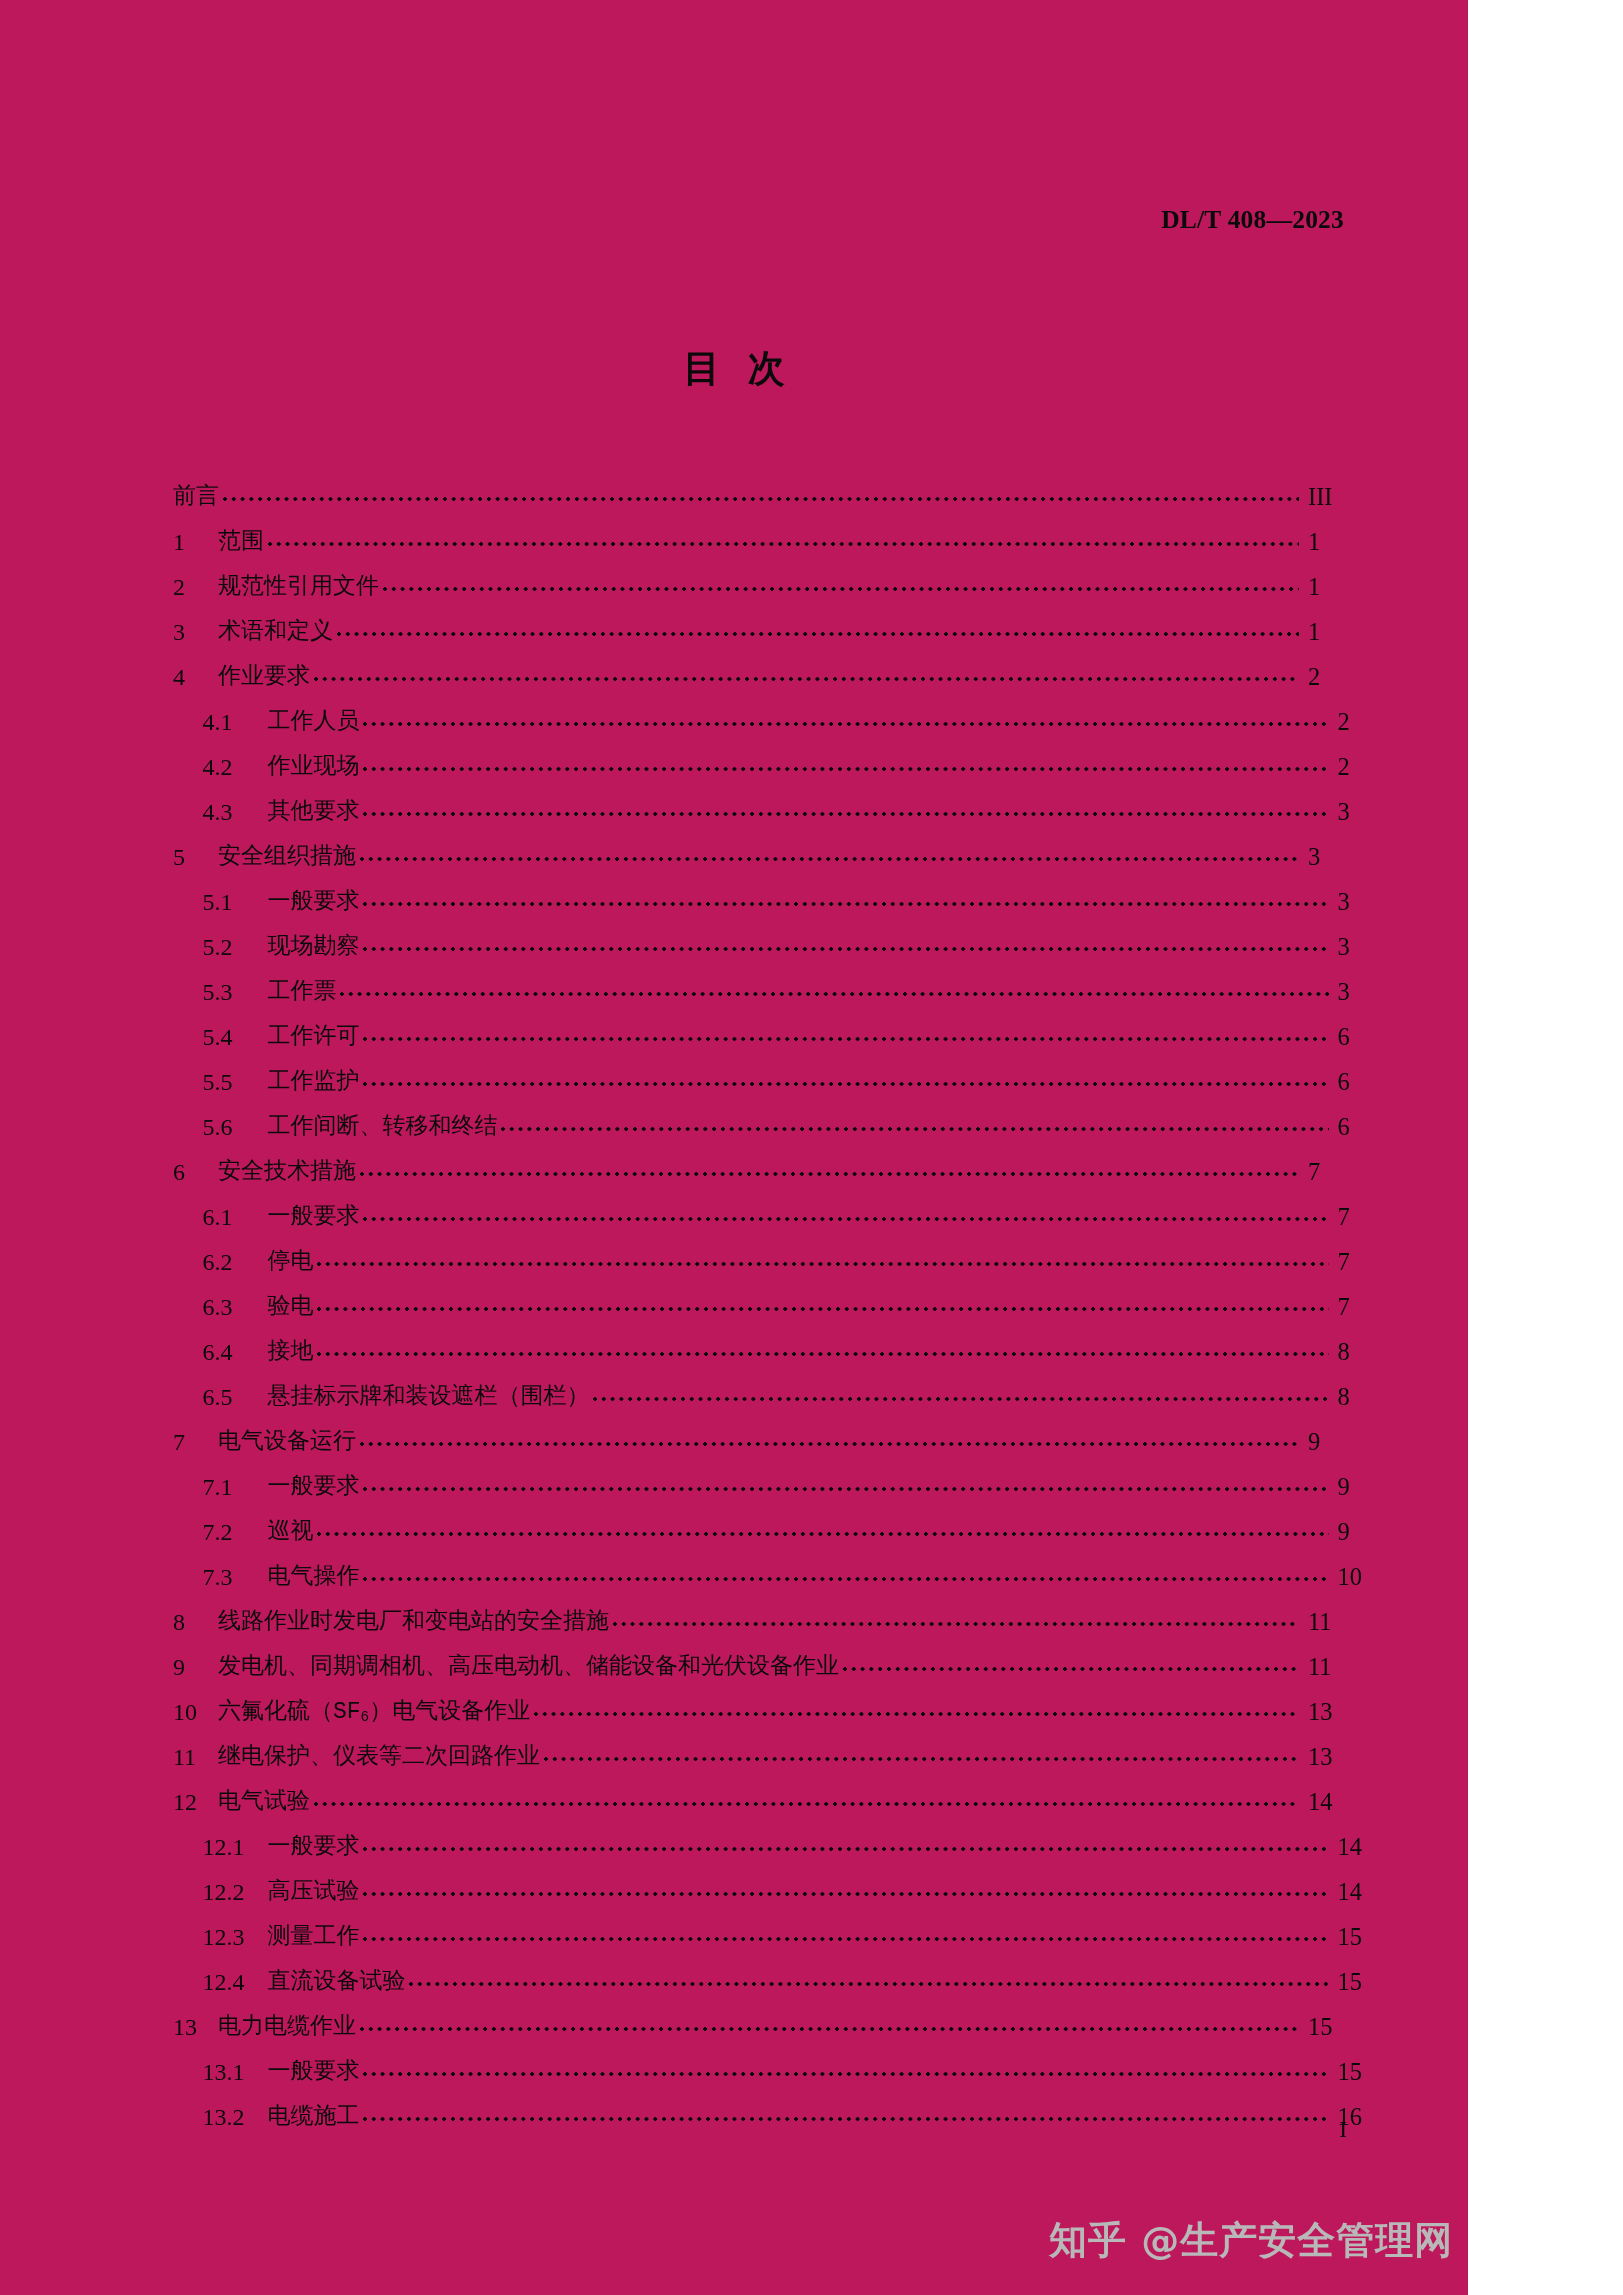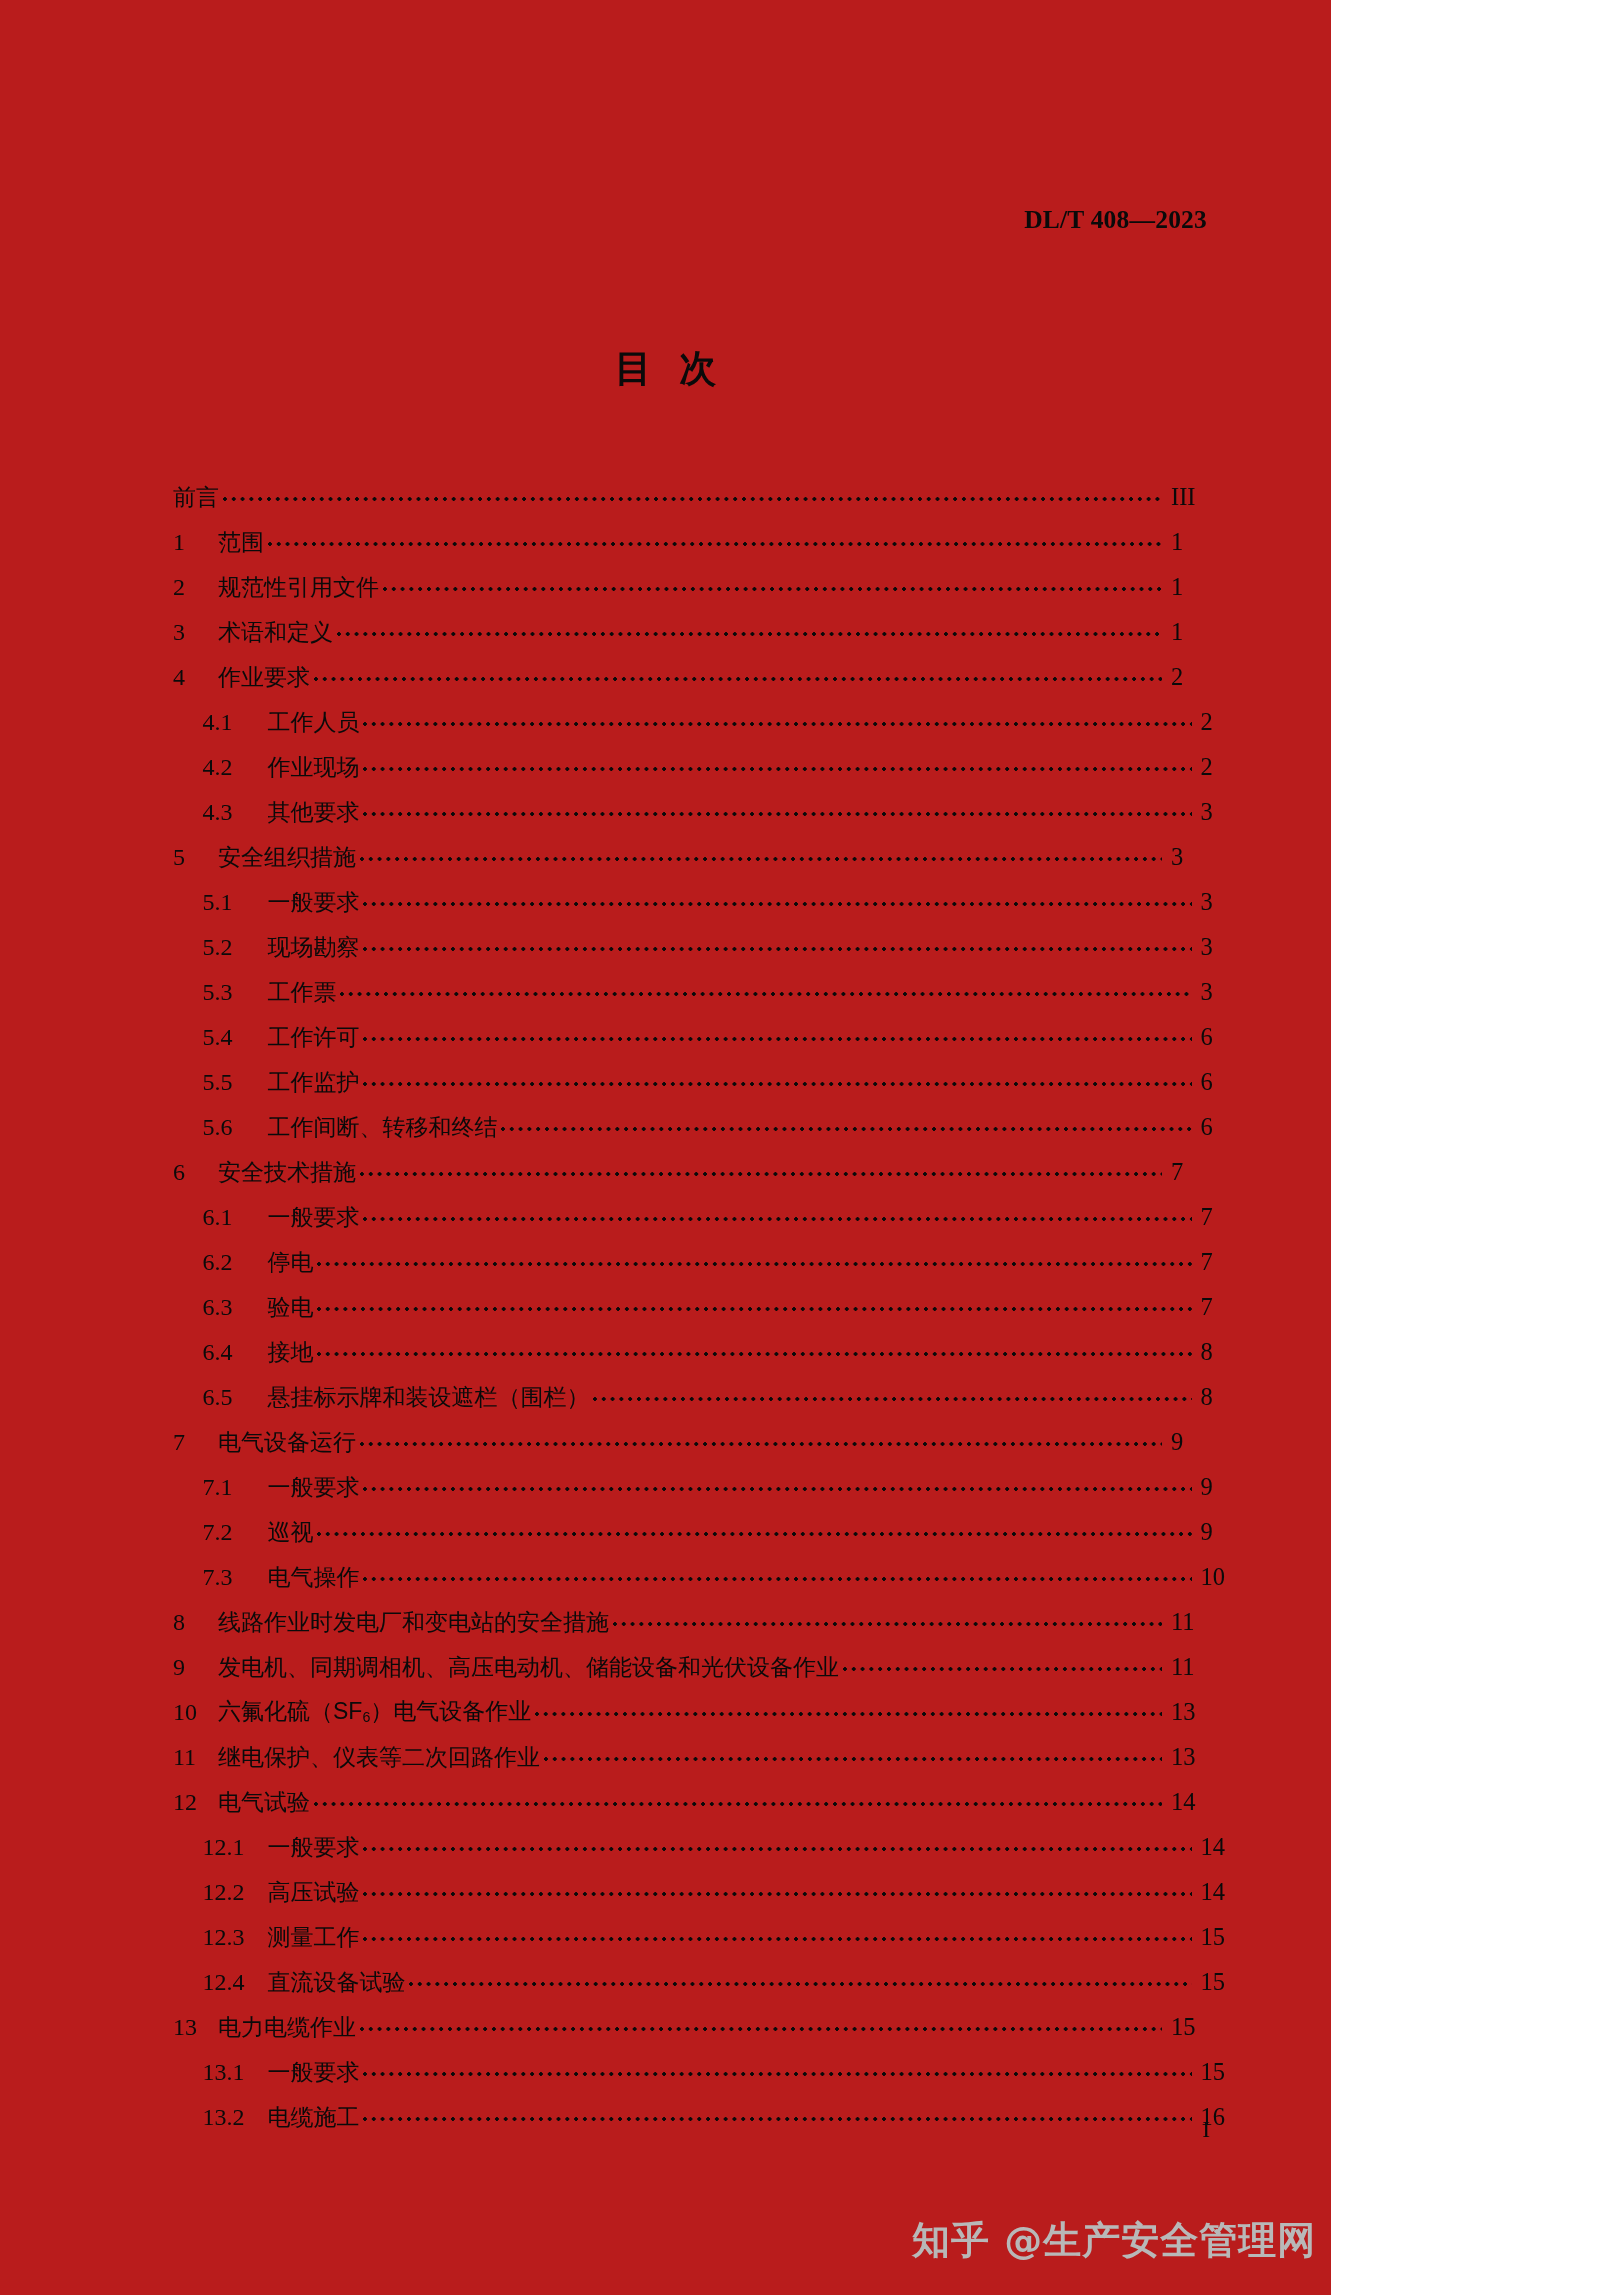--- a/index.html
+++ b/index.html
@@ -2,23 +2,23 @@
 <html style="font-size:7.9px"><head>
 <meta charset="utf-8">
 <style>
   html, body {
     margin: 0;
     padding: 0;
     background: #ffffff;
   }
   .page {
     position: relative;
-    width: 1331px;
+    width: 1468px;
     height: 2295px;
-    background: #b91c1c;
+    background: #be185d;
     font-family: "Liberation Serif", "DejaVu Serif", serif;
     color: #0a0a0a;
     overflow: hidden;
     box-sizing: border-box;
   }
 
   
   .header {
     position: absolute;
     top: 205px;
@@ -65,21 +65,21 @@
   .toc-row .num {
     font-family: "Liberation Serif", "DejaVu Serif", serif;
     flex: 0 0 auto;
     text-align: left;
   }
   
   .lvl1 .num { width: 45px; }
   .lvl2 .num { width: 65px; }
 
   .toc-row .label {
-    font-family: Liberation Sans, sans-serif;
+    font-family: Liberation Mono, monospace;
     flex: 0 0 auto;
     padding-right: 3.9px;
     font-size: 23px;
   }
 
   .toc-row .leader {
     flex: 1 1 auto;
     position: relative;
     height: 100%;
     overflow: hidden;

